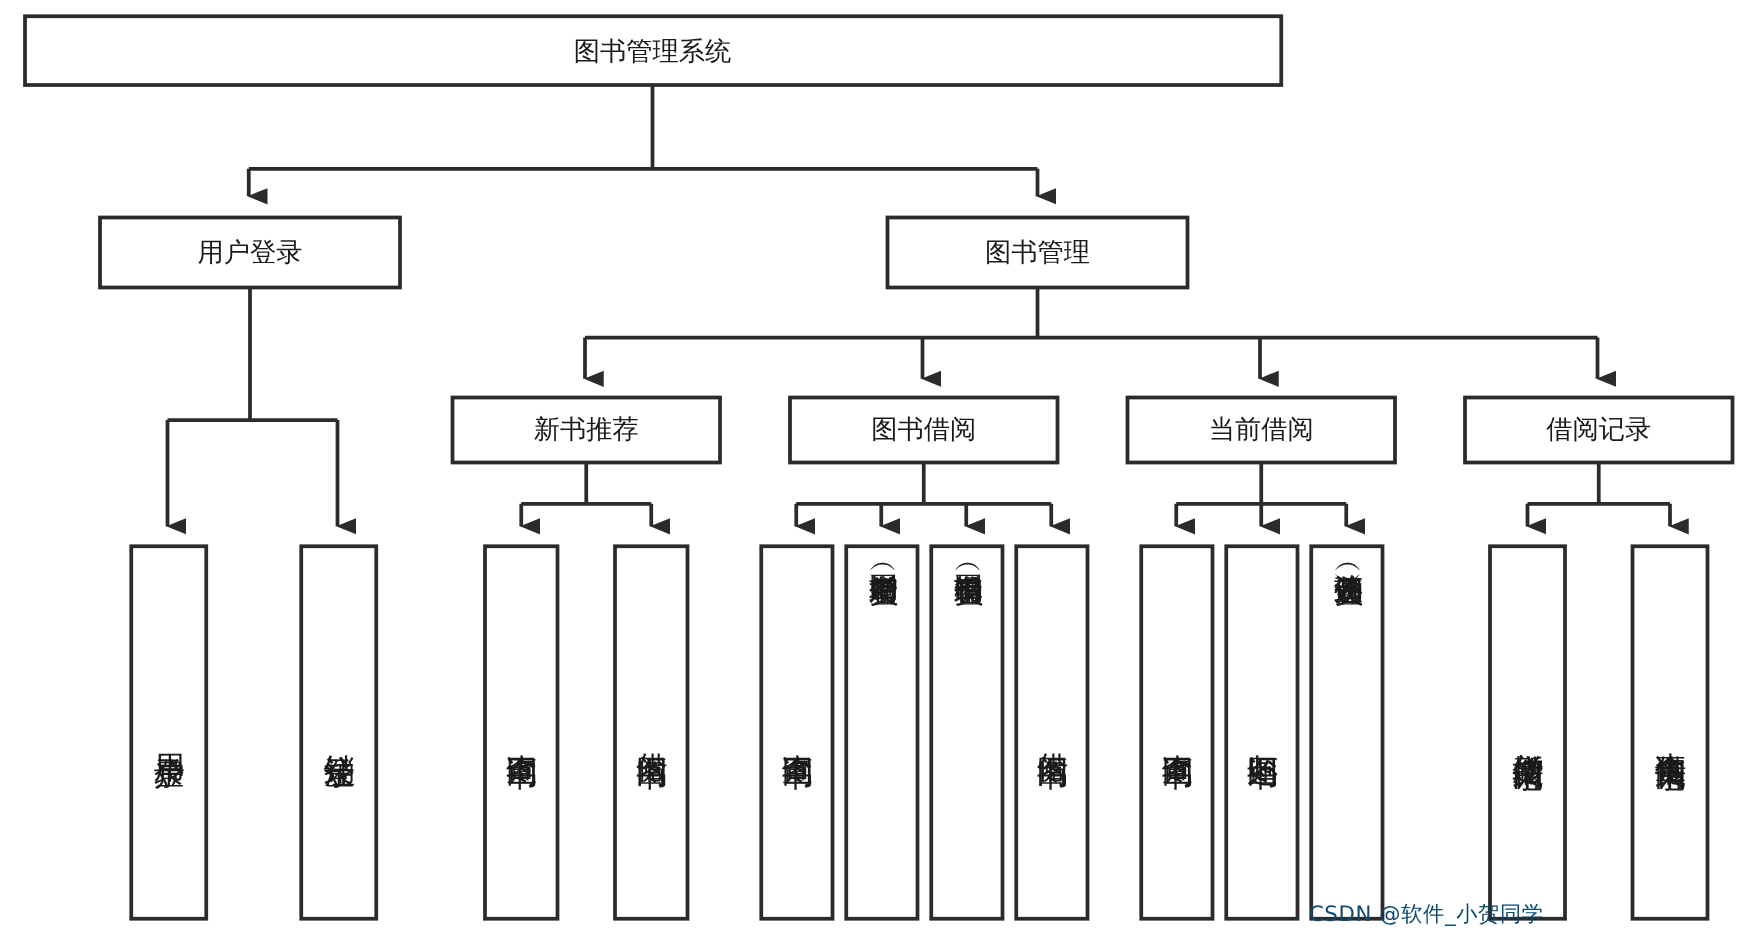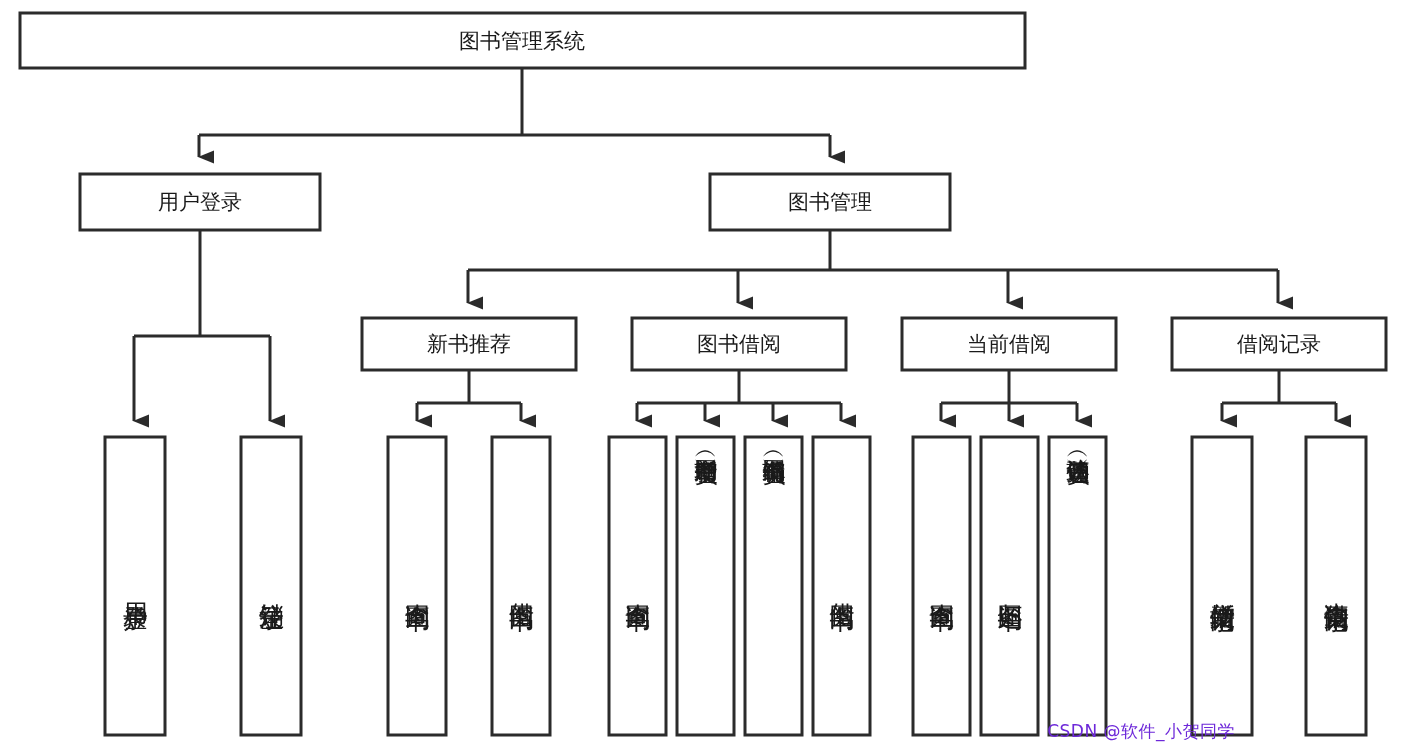--- a/index.html
+++ b/index.html
@@ -70,21 +70,21 @@
   .vlabel.small {
     font-size: 23px;
     letter-spacing: 0.5px;
   }
   .watermark {
     position: absolute;
     right: 8px;
     bottom: 4px;
     font-family: "DejaVu Sans", "Liberation Sans", sans-serif;
     font-size: 17px;
-    color: #6d28d9;
+    color: #0c4a6e;
     letter-spacing: 0.5px;
     white-space: nowrap;
   }
 </style>
 </head>
 <body>
 
 <div id="diagram-root">
 
   <svg class="diagram-svg" viewBox="0 0 1405 747" xmlns="http://www.w3.org/2000/svg">

